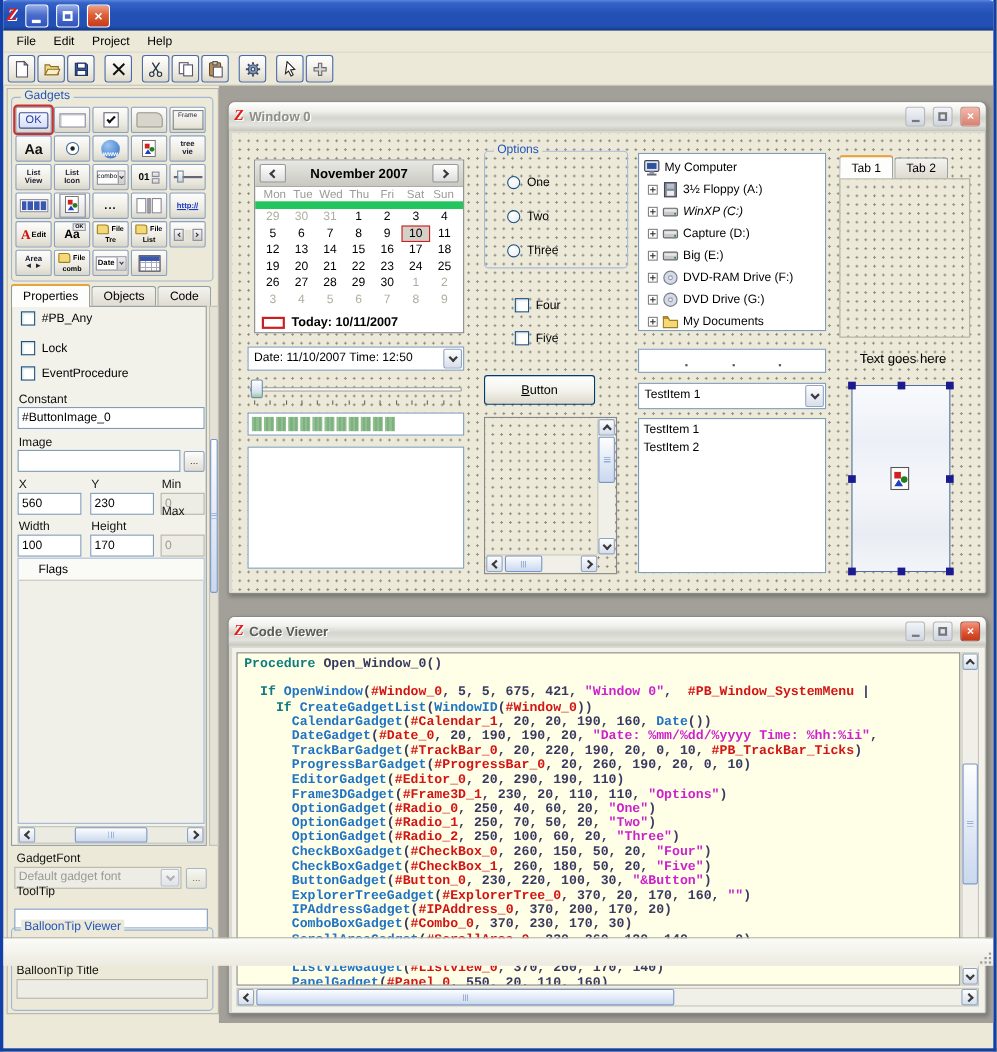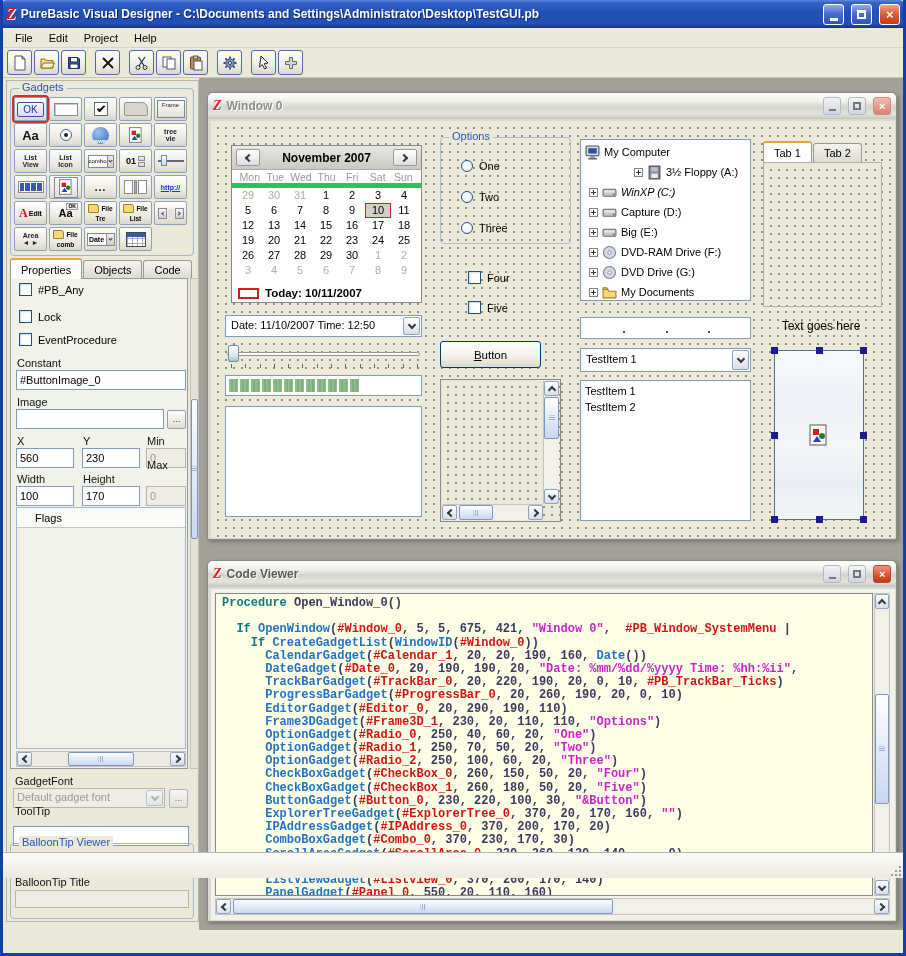--- a/index.html
+++ b/index.html
@@ -128,21 +128,21 @@
 .cw-btn.close-live{background:linear-gradient(180deg,#F5937B,#DE4F2E 60%,#C23A1A);border-color:#A05040}
 .cw-btn.close-live .g{color:#fff}
 .win-body{position:absolute;left:3px;top:28px;background:#ECE9D8}
 .dots-bg{background-image:radial-gradient(#8F8D84 1px,transparent 1.2px);background-size:8px 8px;background-position:3px 3px}
 
 .sunken{border:1px solid #7F9DB9;background:#fff}
 .calendar{position:absolute;left:20px;top:24px;width:191px;height:158px;background:#fff;border:1px solid #888;font-size:11px}
 .cal-head{height:24px;background:linear-gradient(#E8E8E4,#C9C9C1);border-bottom:1px solid #AAA;display:flex;align-items:center;padding:0 4px}
 .cal-nav{width:24px;height:17px;border:1px solid #999;border-radius:2px;background:linear-gradient(#FFF,#DDD);display:flex;align-items:center;justify-content:center}
 .cal-title{flex:1;text-align:center;font-weight:bold;font-size:12px}
-.cal-dhrow{display:flex;padding:1px 5px 0;border-bottom:5px solid #22c55e;color:#9C9A92}
+.cal-dhrow{display:flex;padding:1px 5px 0;border-bottom:7px solid #22c55e;color:#9C9A92}
 .cal-dhrow span{width:26px;text-align:center;font-size:10.5px}
 .cal-week{display:flex;padding:0 3px}
 .cal-d{width:26px;height:15px;text-align:center;line-height:15px;font-size:11px}
 .cal-d.muted{color:#B0ADA0}
 .cal-d.sel{background:#D4D0C8;border:1px solid #CC2020;line-height:13px}
 .cal-today{position:absolute;left:0;right:0;bottom:3px;display:flex;align-items:center;gap:6px;padding-left:6px}
 .today-box{width:21px;height:11px;border:2px solid #CC2020;background:#fff}
 .cal-today b{font-size:11.5px}
 .xp-drop{position:absolute;right:1px;top:1px;bottom:1px;width:17px;background:linear-gradient(#FEFEFE,#D8DEEA);border:1px solid #8FA4C0;border-radius:2px;display:flex;align-items:center;justify-content:center}
 .xp-btn{border:1px solid #003C74;border-radius:3px;background:linear-gradient(180deg,#FFFFFF,#F2F1EA 55%,#DDDACB);display:flex;align-items:center;justify-content:center;font-size:11.5px}
@@ -168,21 +168,20 @@
 .grip{position:absolute;right:2px;bottom:2px;width:12px;height:12px}
 .grip i{position:absolute;width:2px;height:2px;background:#999;box-shadow:-4px 0 0 #999,-8px 0 0 #999}
 </style>
 </head>
 <body>
 
 <div class="app">
 
   <div class="titlebar">
     <span class="pb-logo">Z</span>
-    <span class="title-text">PureBasic Visual Designer - C:\Documents and Settings\Administrator\Desktop\TestGUI.pb</span>
     <span class="tb-btn">
         <i class="glyph-min"></i>
       </span>
     <span class="tb-btn">
         <i class="glyph-max"></i>
       </span>
     <span class="tb-btn close">
         <i class="glyph-x">×</i>
       </span>
   </div>
@@ -741,21 +740,21 @@
               <span style="display: flex; flex: 0 0 auto;">
                 <svg width="15" height="15" viewBox="0 0 14 14">
                   <rect x="1" y="1" width="12" height="9" rx="1" fill="#D8E4F0" stroke="#445"></rect>
                   <rect x="3" y="3" width="8" height="5" fill="#3050A0"></rect>
                   <rect x="5" y="10" width="4" height="2" fill="#8890A0"></rect>
                   <rect x="3" y="12" width="8" height="1.6" fill="#667"></rect>
                 </svg>
               </span>
               <span>My Computer</span>
             </div>
-            <div class="tree-row" style="padding-left: 8px; margin-left: 45px;">
+            <div class="tree-row" style="padding-left: 8px;">
               <span class="texp"></span>
               <span style="display: flex; flex: 0 0 auto;">
                 <svg width="15" height="15" viewBox="0 0 14 14">
                   <rect x="2" y="1" width="10" height="12" fill="#8890A0" stroke="#445"></rect>
                   <rect x="4" y="2" width="6" height="4" fill="#B8C0CC"></rect>
                   <rect x="4" y="8" width="6" height="4" fill="#EEE"></rect>
                 </svg>
               </span>
               <span>3½ Floppy (A:)</span>
             </div>

